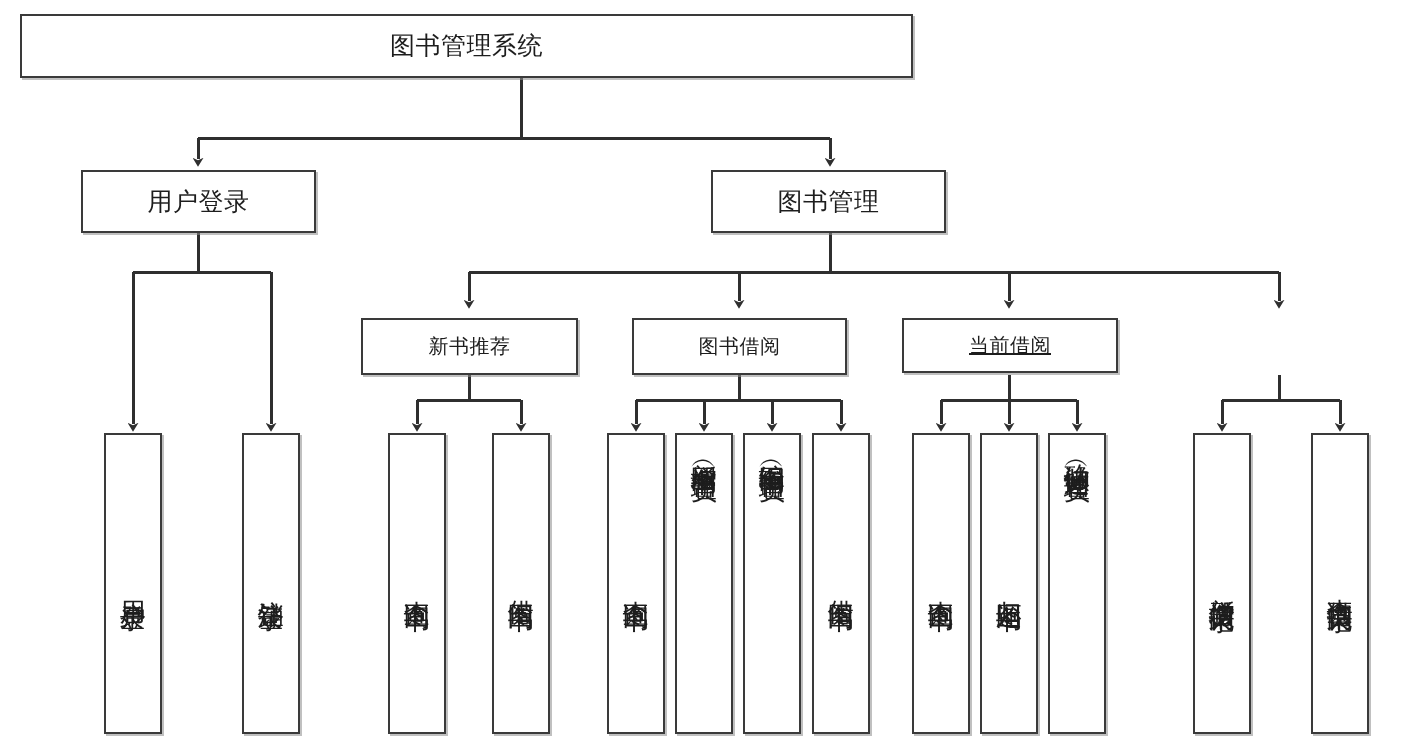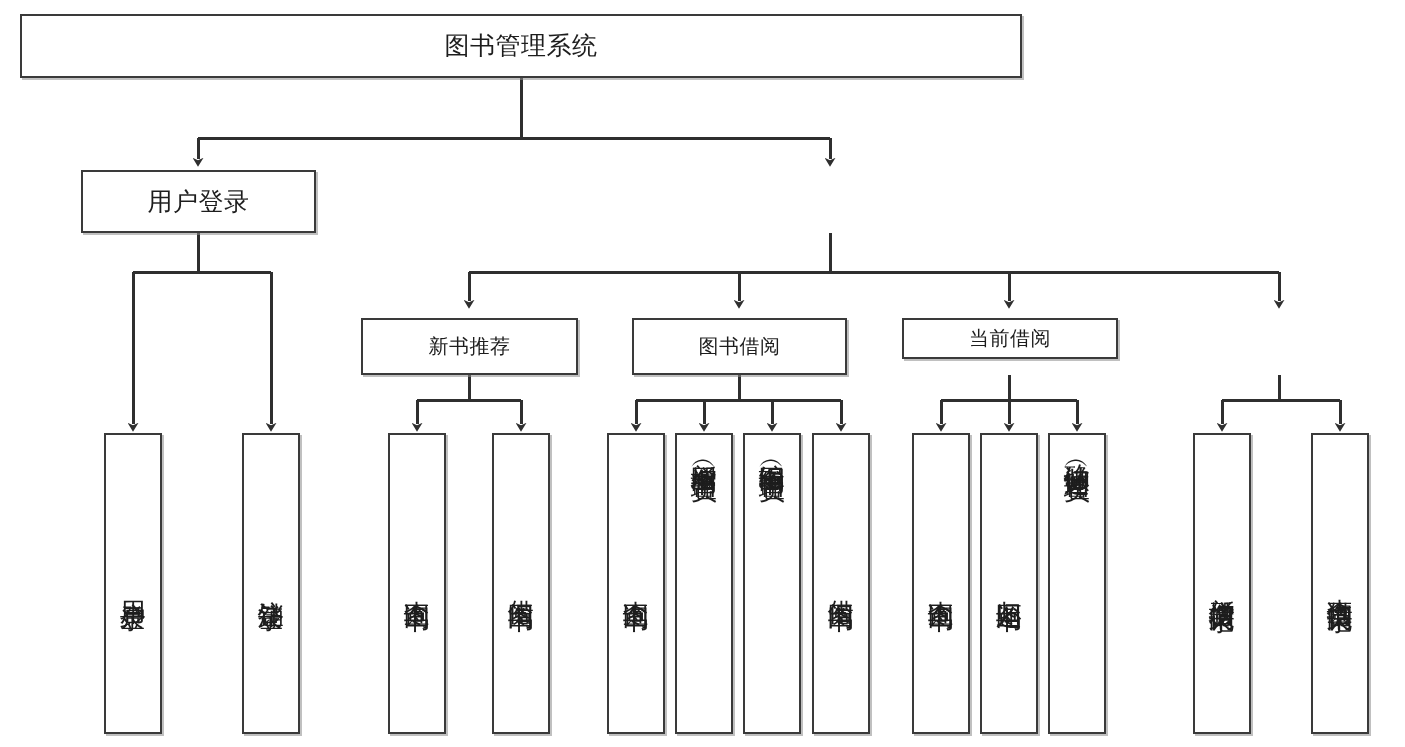--- a/index.html
+++ b/index.html
@@ -134,35 +134,38 @@
       <path d="M1009,400 L1009,424" marker-end="url(#arrow)"></path>
       <path d="M1077,400 L1077,424" marker-end="url(#arrow)"></path>
 
       <path d="M1279,375 L1279,400"></path>
       <path d="M1222,400 L1340,400"></path>
       <path d="M1222,400 L1222,424" marker-end="url(#arrow)"></path>
       <path d="M1340,400 L1340,424" marker-end="url(#arrow)"></path>
     </g>
   </svg>
 
-  <div class="node horiz root" style="left:20px; top:14px; width:1002px; height:64px;">
+  <div class="node horiz root" style="left:20px; top:14px; width:893px; height:64px;">
     <span class="node-label">图书管理系统</span>
   </div>
 
   <div class="node horiz level1" style="left:81px; top:170px; width:235px; height:63px;">
     <span class="node-label">用户登录</span>
   </div>
+  <div class="node horiz level1" style="left:711px; top:170px; width:235px; height:63px;">
+    <span class="node-label">图书管理</span>
+  </div>
 
   <div class="node horiz level2" style="left:361px; top:318px; width:217px; height:57px;">
     <span class="node-label">新书推荐</span>
   </div>
   <div class="node horiz level2" style="left:632px; top:318px; width:215px; height:57px;">
     <span class="node-label">图书借阅</span>
   </div>
-  <div class="node horiz level2" style="left:902px; top:318px; width:216px; height:41px;">
+  <div class="node horiz level2" style="left:902px; top:318px; width:216px; height:55px;text-decoration:underline;">
     <span class="node-label">当前借阅</span>
   </div>
 
   <div class="node vert centered" style="left:104px; top:433px; width:58px; height:301px;">
     <span class="node-label">用户登录</span>
   </div>
   <div class="node vert centered" style="left:242px; top:433px; width:58px; height:301px;">
     <span class="node-label">注销登录</span>
   </div>
 

